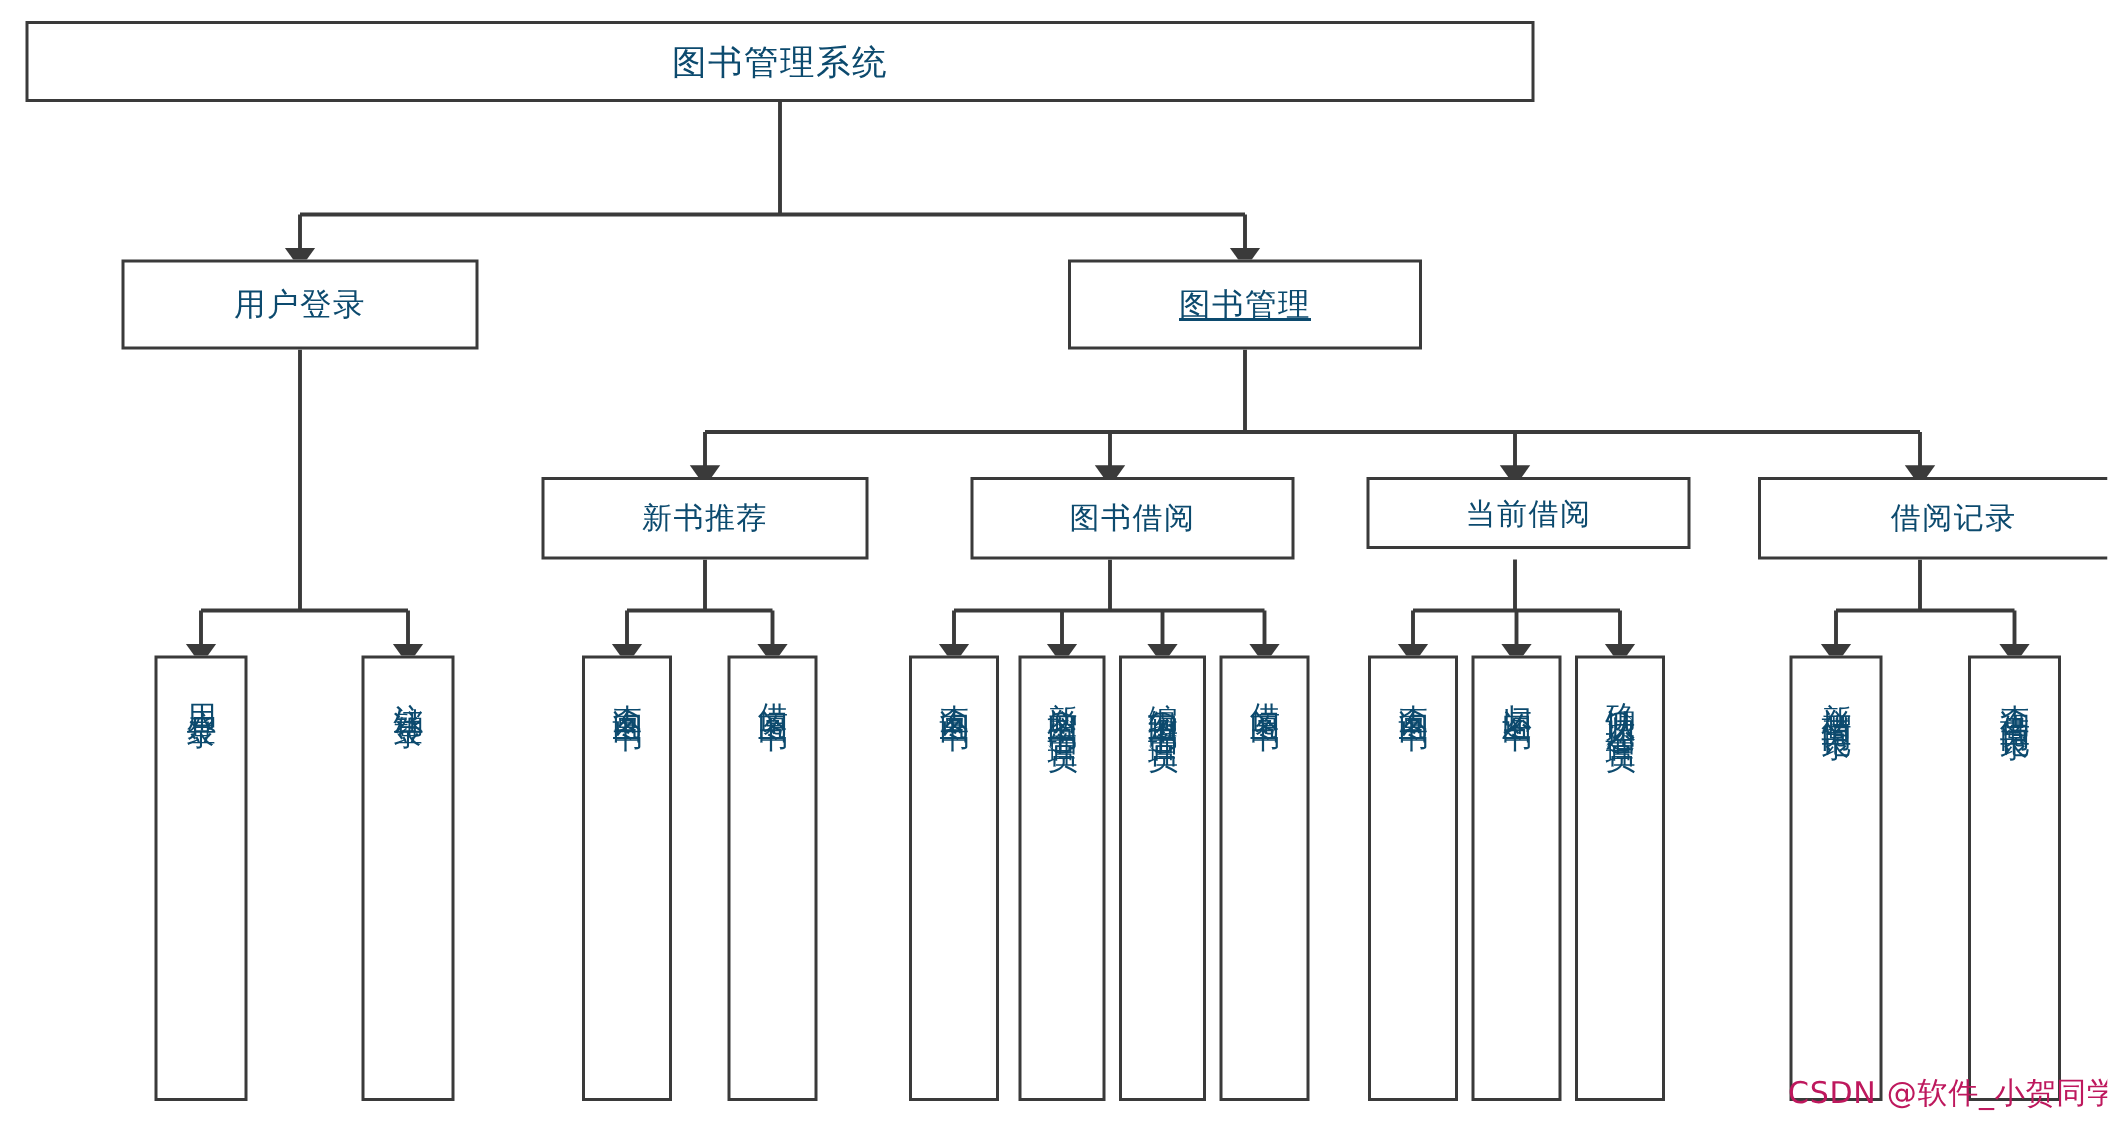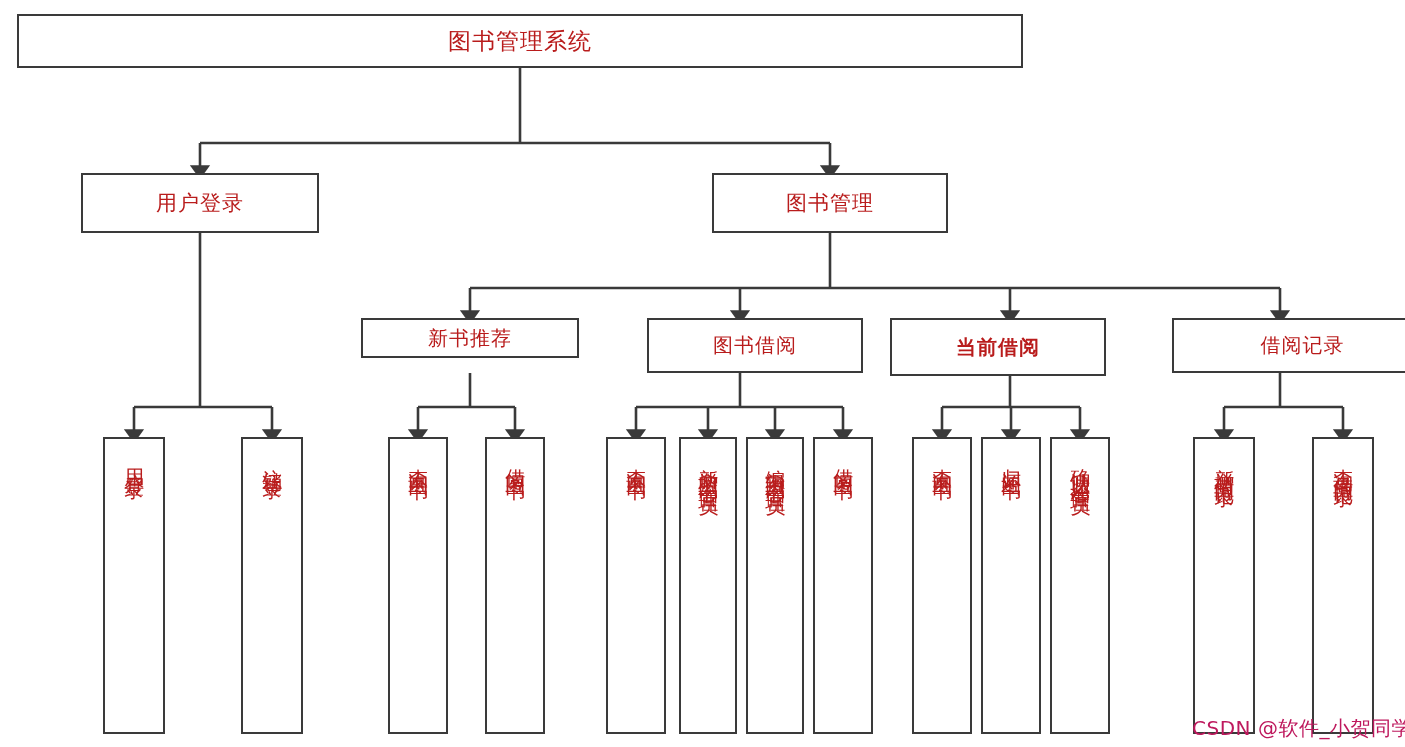--- a/index.html
+++ b/index.html
@@ -27,21 +27,21 @@
     pointer-events: none;
   }
   .node {
     position: absolute;
     box-sizing: border-box;
     background: #ffffff;
     border: 2px solid #3a3a3a;
     display: flex;
     align-items: center;
     justify-content: center;
-    color: #b91c1c;
+    color: #0c4a6e;
     text-align: center;
   }
   .node.root {
     font-size: 23px;
     letter-spacing: 1px;
   }
   .node.level2 {
     font-size: 21px;
     letter-spacing: 1px;
   }
@@ -120,31 +120,31 @@
       </g>
   </svg>
 
   <div class="node root" style="left: 17px; top: 14px; width: 1006px; height: 54px;">
     <span>图书管理系统</span>
   </div>
 
   <div class="node level2" style="left: 81px; top: 173px; width: 238px; height: 60px;">
     <span>用户登录</span>
   </div>
-  <div class="node level2" style="left: 712px; top: 173px; width: 236px; height: 60px;">
+  <div class="node level2" style="left: 712px; top: 173px; width: 236px; height: 60px; text-decoration: underline;">
     <span>图书管理</span>
   </div>
 
-  <div class="node level3" style="left: 361px; top: 318px; width: 218px; height: 40px;">
+  <div class="node level3" style="left: 361px; top: 318px; width: 218px; height: 55px;">
     <span>新书推荐</span>
   </div>
   <div class="node level3" style="left: 632px; top: 318px; width: 216px; height: 55px; margin-left: 15px;">
     <span>图书借阅</span>
   </div>
-  <div class="node level3" style="left: 890px; top: 318px; width: 216px; height: 58px; font-weight: bold;">
+  <div class="node level3" style="left: 911px; top: 318px; width: 216px; height: 48px;">
     <span>当前借阅</span>
   </div>
   <div class="node level3" style="left: 1172px; top: 318px; width: 261px; height: 55px;">
     <span>借阅记录</span>
   </div>
 
   <div class="node leaf" style="left: 103px; top: 437px; width: 62px; height: 297px;">
     <span class="vtext">用户登录</span>
   </div>
   <div class="node leaf" style="left: 241px; top: 437px; width: 62px; height: 297px;">

